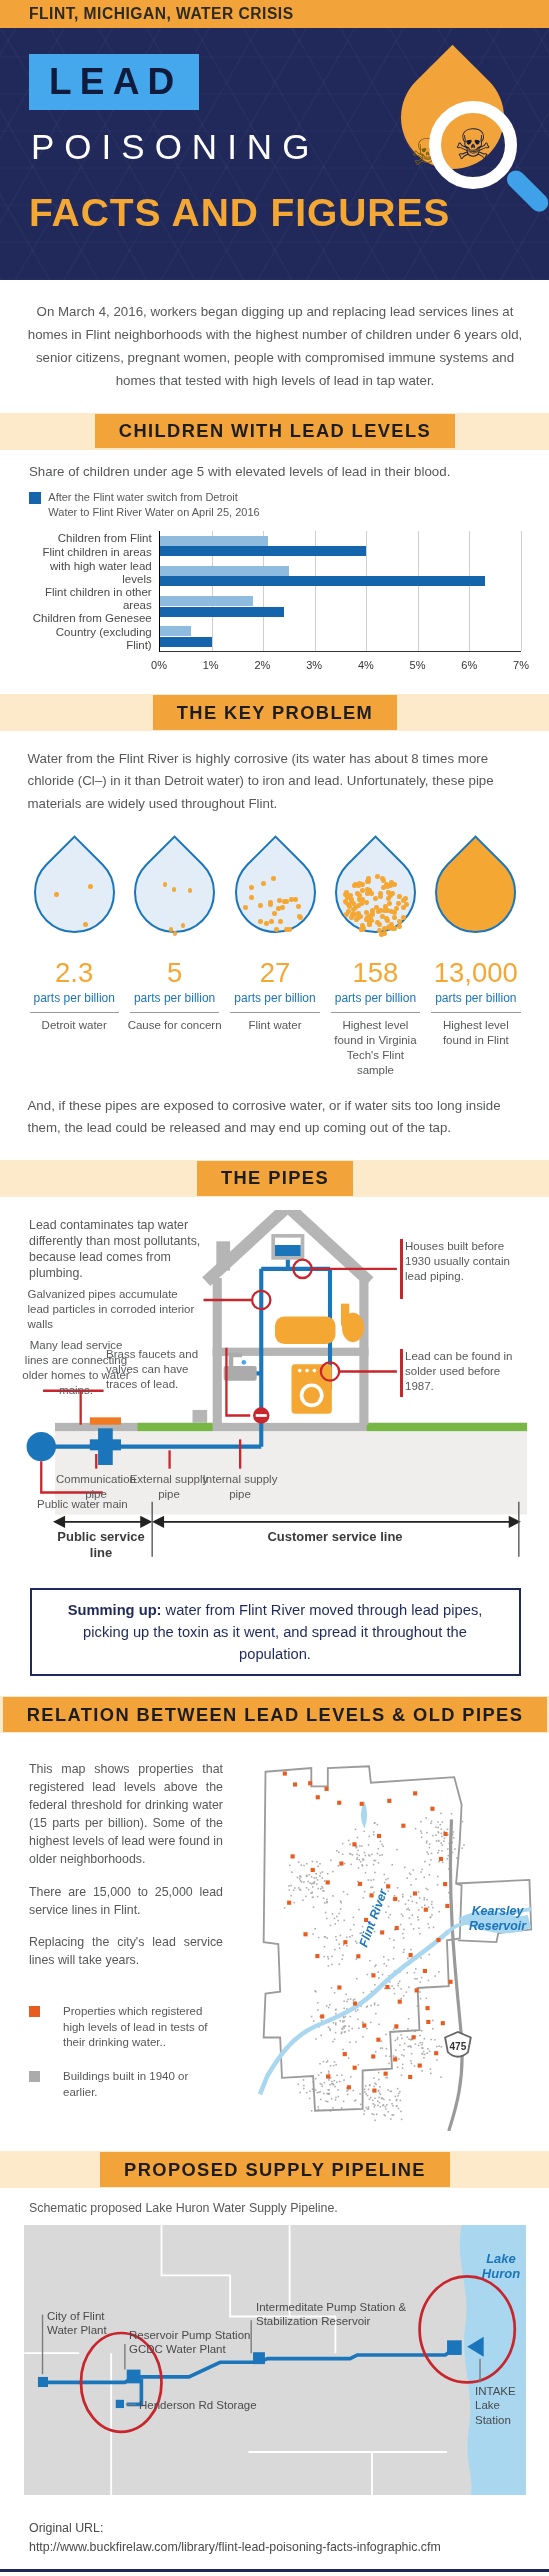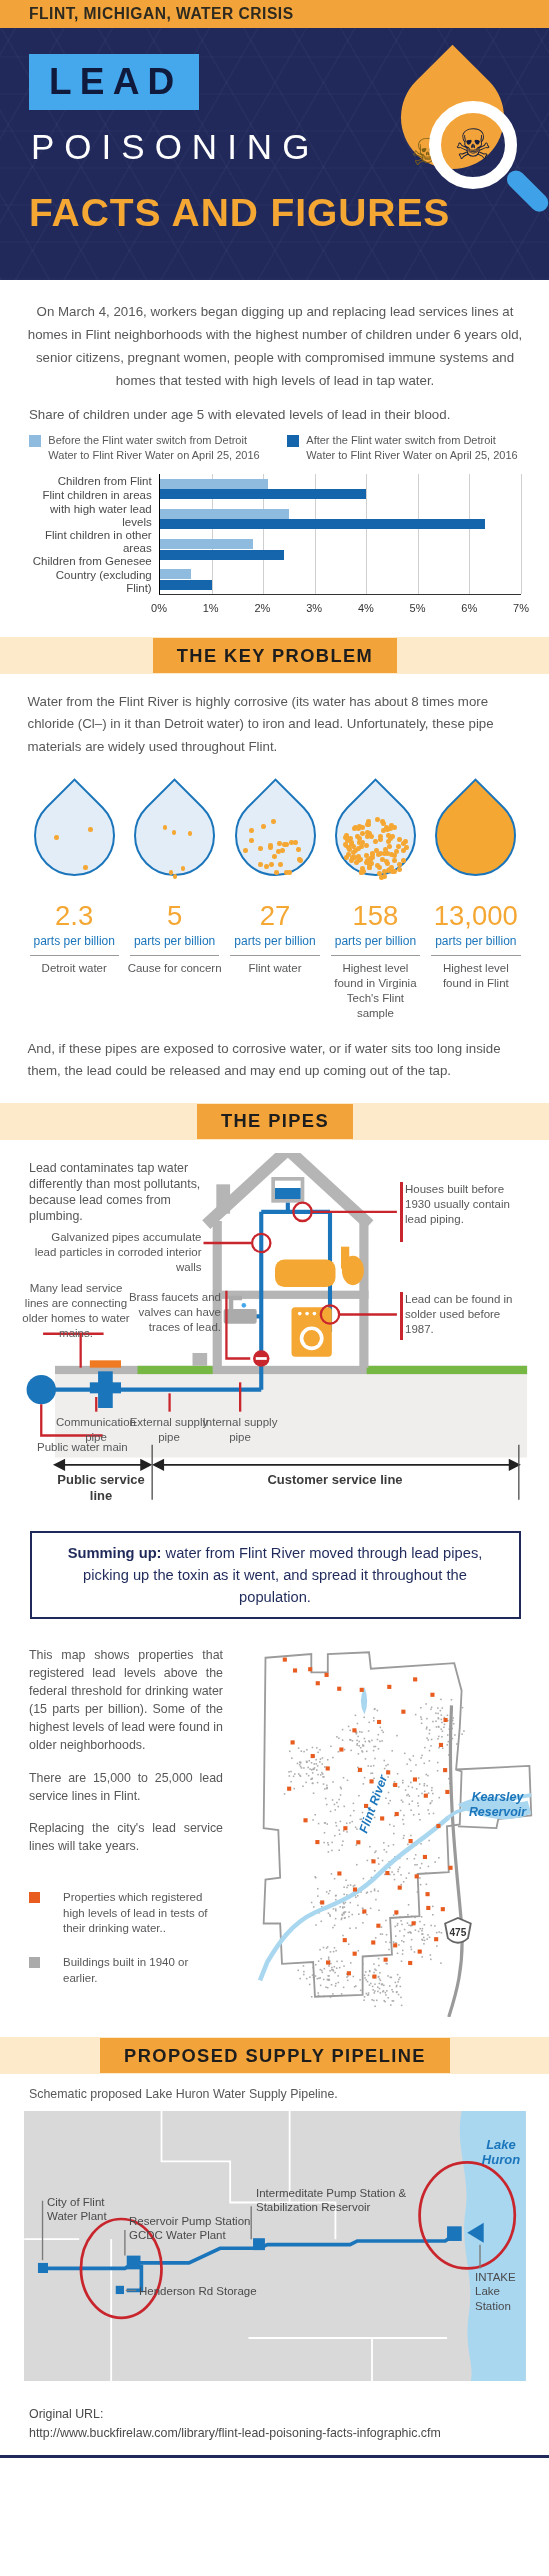--- a/index.html
+++ b/index.html
@@ -65,21 +65,21 @@
   .drop-dot { position:absolute; width:4.6px; height:4.6px; border-radius:50%; background:#F5A733; }
   .drop-val { color:#F5A733; font-size:27.5px; font-weight:normal; margin-top:3.7px; }
   .drop-unit { color:#1B75BB; font-size:12px; margin-top:1.8px; }
   .drop-line { border-top:0.9px solid #9a9a9a; margin:7.3px 5.5px 5.5px; }
   .drop-cap { color:#57585A; font-size:11.5px; line-height:1.3; padding:0 1.8px; }
 
   
   .pipes-wrap { position:relative; height:367px; margin-top:13px; }
   .pipes-svg { position:absolute; left:0; top:0; }
   .plabel { position:absolute; font-size:11.5px; color:#57585A; line-height:1.3; }
-  .plabel.r { text-align:right; } .plabel.c { text-align:center; }
+  .plabel.r { } .plabel.c { text-align:center; }
   .redbar { position:absolute; width:2.7px; background:#C9252C; }
   .svcline-label { position:absolute; font-size:13px; font-weight:bold; color:#3b3b3d; text-align:center; line-height:1.25; }
 
   .sumbox { margin:11px auto 0; width:491px; border:2.7px solid #1F2A5B; padding:9.2px 20px; text-align:center;
      color:#1F2A5B; font-size:14.7px; line-height:1.5; }
   .sumbox b { font-weight:bold; }
 
   
   .relation { position:relative; height:385px; margin-top:13px; }
   .rel-text { position:absolute; left:29px; top:14.7px; width:194px; color:#57585A; font-size:12.4px;
@@ -118,26 +118,25 @@
     <div class="bigdrop"></div>
     <div class="skull-sm">☠</div>
     <div class="lens">
       <span class="skull-lg">☠</span>
     </div>
     <div class="lens-handle"></div>
   </div>
 
   <p class="intro">On March 4, 2016, workers began digging up and replacing lead services lines at homes in Flint neighborhoods with the highest number of children under 6 years old, senior citizens, pregnant women, people with compromised immune systems and homes that tested with high levels of lead in tap water.</p>
 
+  <div class="band">
+    <div class="band-inner">CHILDREN WITH LEAD LEVELS</div>
+  </div>
   <div class="chart-sub">Share of children under age 5 with elevated levels of lead in their blood.</div>
   <div class="legend">
-    <div class="legend-item">
-      <div class="legend-swatch" style="background: rgb(143, 188, 222);"></div>
-      <div class="legend-label">Before the Flint water switch from Detroit Water to Flint River Water on April 25, 2016</div>
-    </div>
     <div class="legend-item">
       <div class="legend-swatch" style="background: rgb(21, 101, 173);"></div>
       <div class="legend-label">After the Flint water switch from Detroit Water to Flint River Water on April 25, 2016</div>
     </div>
   </div>
   <div class="chart">
     <div class="cat-col" id="cat-col">
         <div class="cat-label">Children from Flint</div>
         <div class="cat-label">Flint children in areas with high water lead levels</div>
         <div class="cat-label">Flint children in other areas</div>
@@ -470,20 +469,23 @@
     <div class="plabel c" style="left:53px;top:262px;width:86px;">Communication pipe</div>
     <div class="plabel c" style="left:128px;top:262px;width:82px;">External supply pipe</div>
     <div class="plabel c" style="left:199px;top:262px;width:82px;">Internal supply pipe</div>
     <div class="plabel" style="left:37px;top:287px;width:119px;">Public water main</div>
     <div class="svcline-label" style="left:46px;top:319px;width:110px;">Public service line</div>
     <div class="svcline-label" style="left:257px;top:319px;width:156px;">Customer service line</div>
   </div>
 
   <div class="sumbox"><b>Summing up:</b><span> water from Flint River moved through lead pipes, picking up the toxin as it went, and spread it throughout the population.</span></div>
 
+  <div class="band">
+    <div class="band-inner">RELATION BETWEEN LEAD LEVELS &amp; OLD PIPES</div>
+  </div>
   <div class="relation">
     <div class="rel-text">
       <p>This map shows properties that registered lead levels above the federal threshold for drinking water (15 parts per billion). Some of the highest levels of lead were found in older neighborhoods.</p>
       <p>There are 15,000 to 25,000 lead service lines in Flint.</p>
       <p>Replacing the city's lead service lines will take years.</p>
     </div>
     <div class="rel-legend" style="top:258px;">
       <div class="rel-swatch" style="background:#E85C20;"></div>
       <div>Properties which registered high levels of lead in tests of their drinking water..</div>
     </div>

